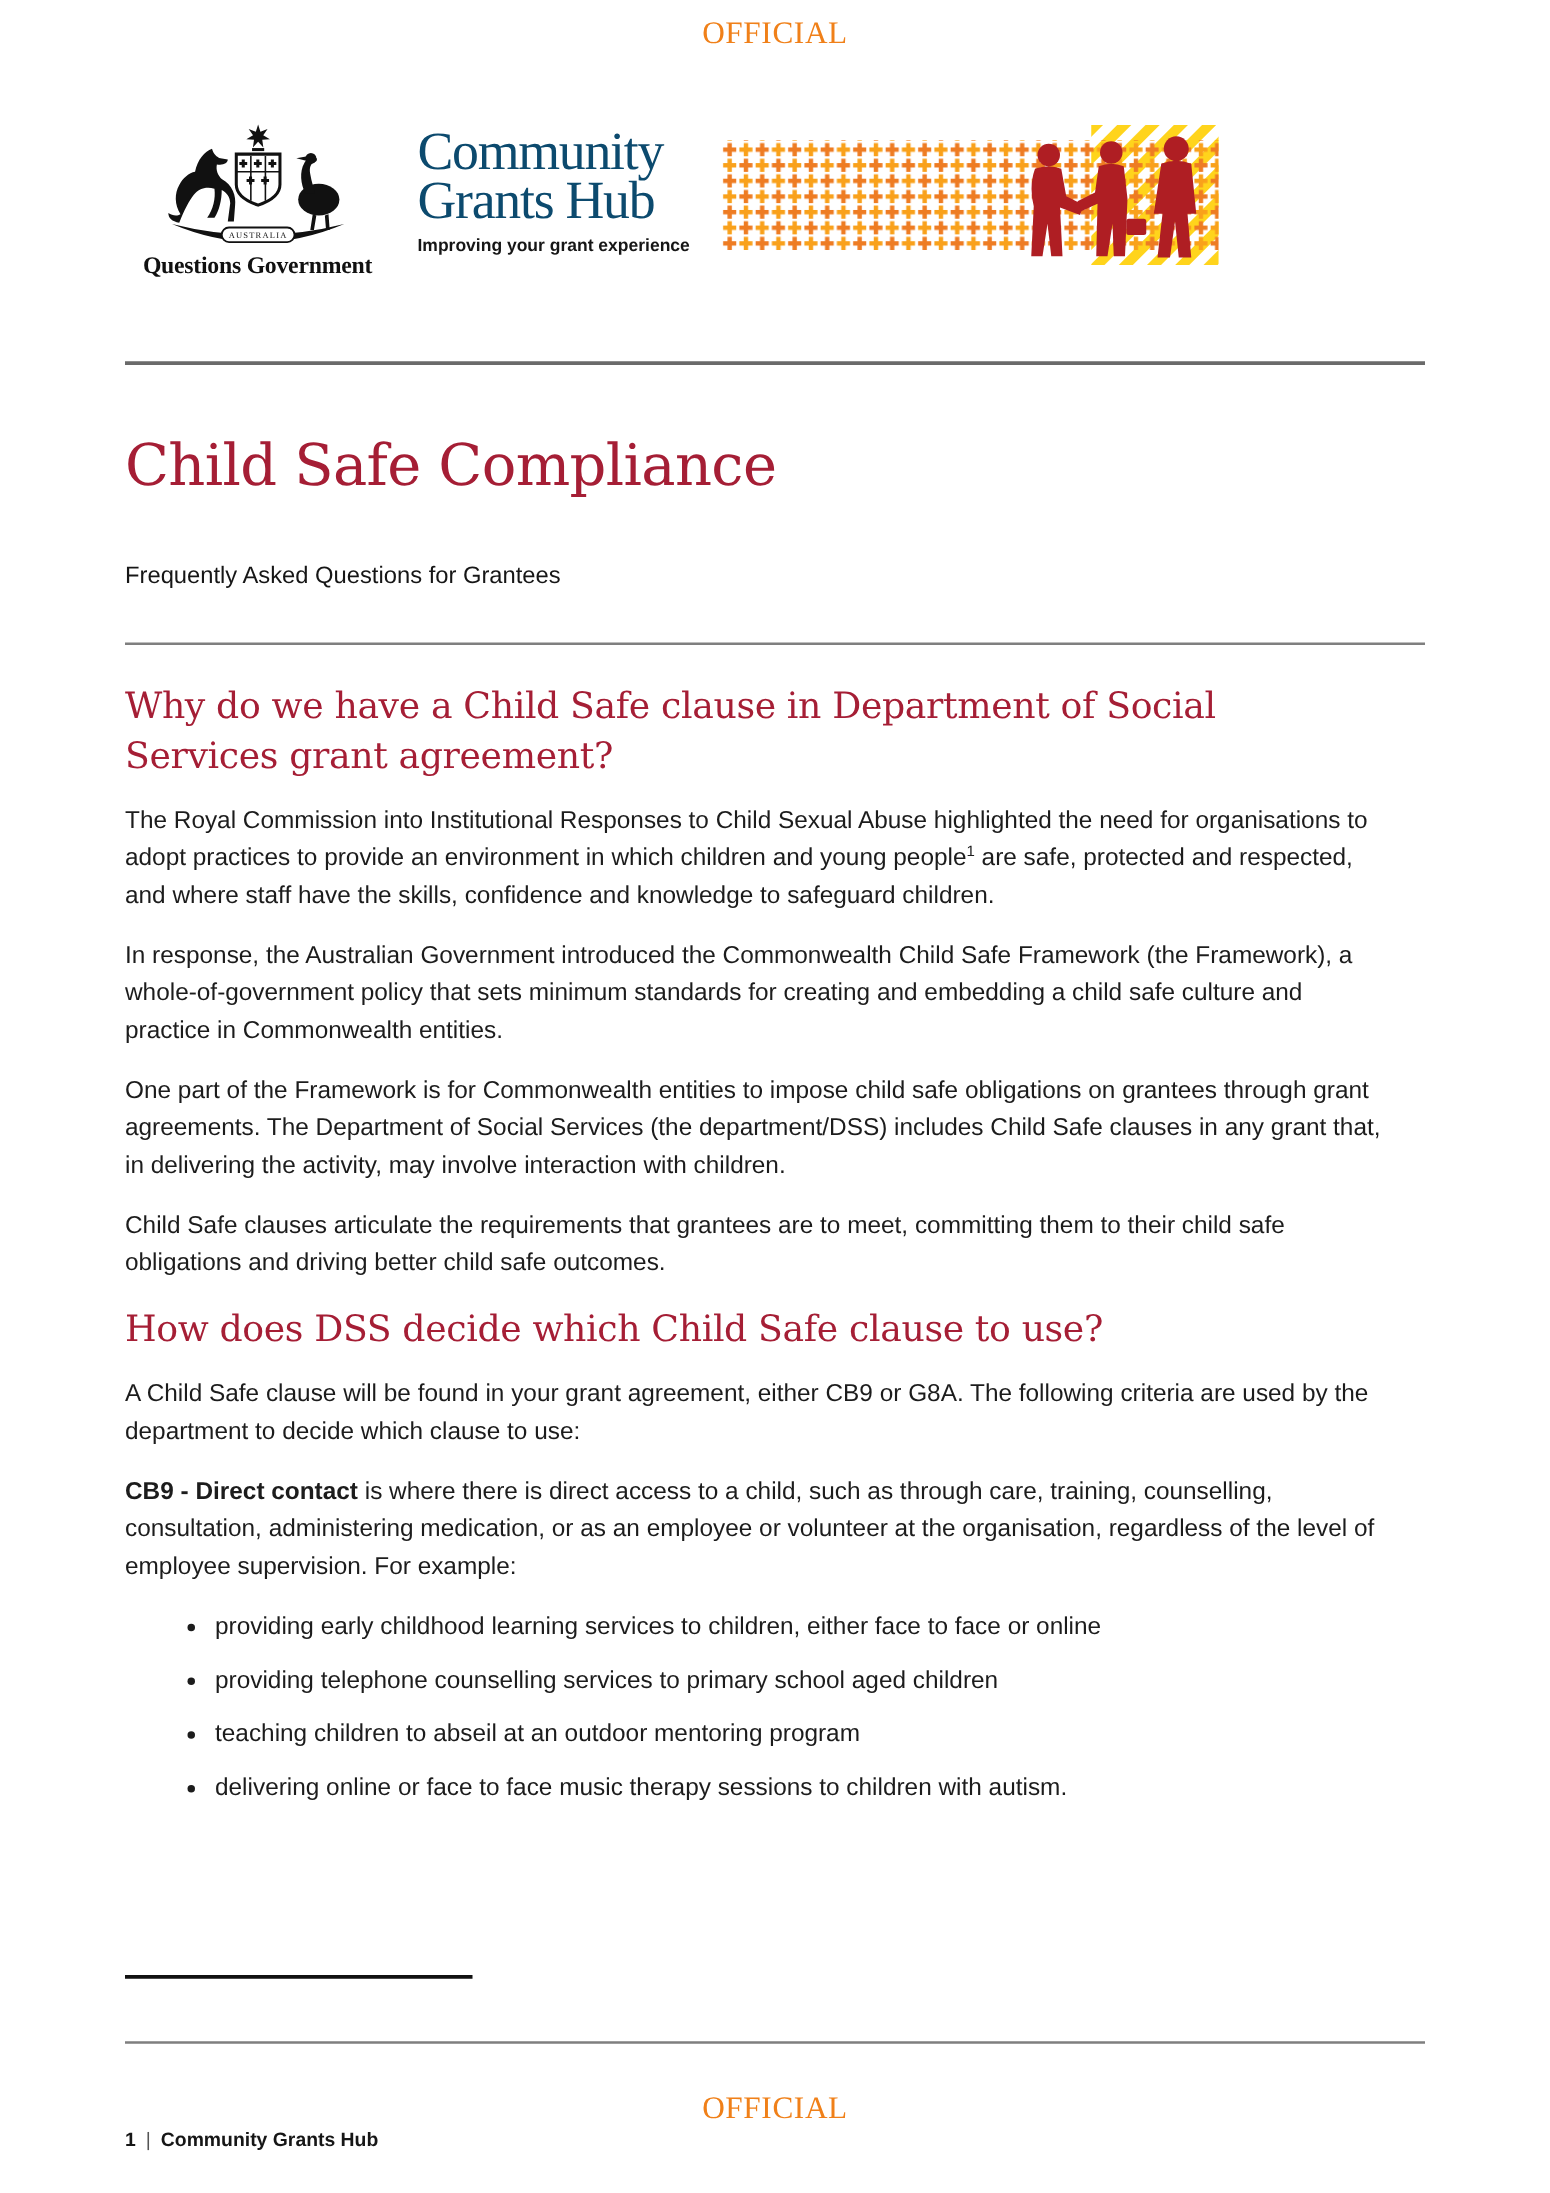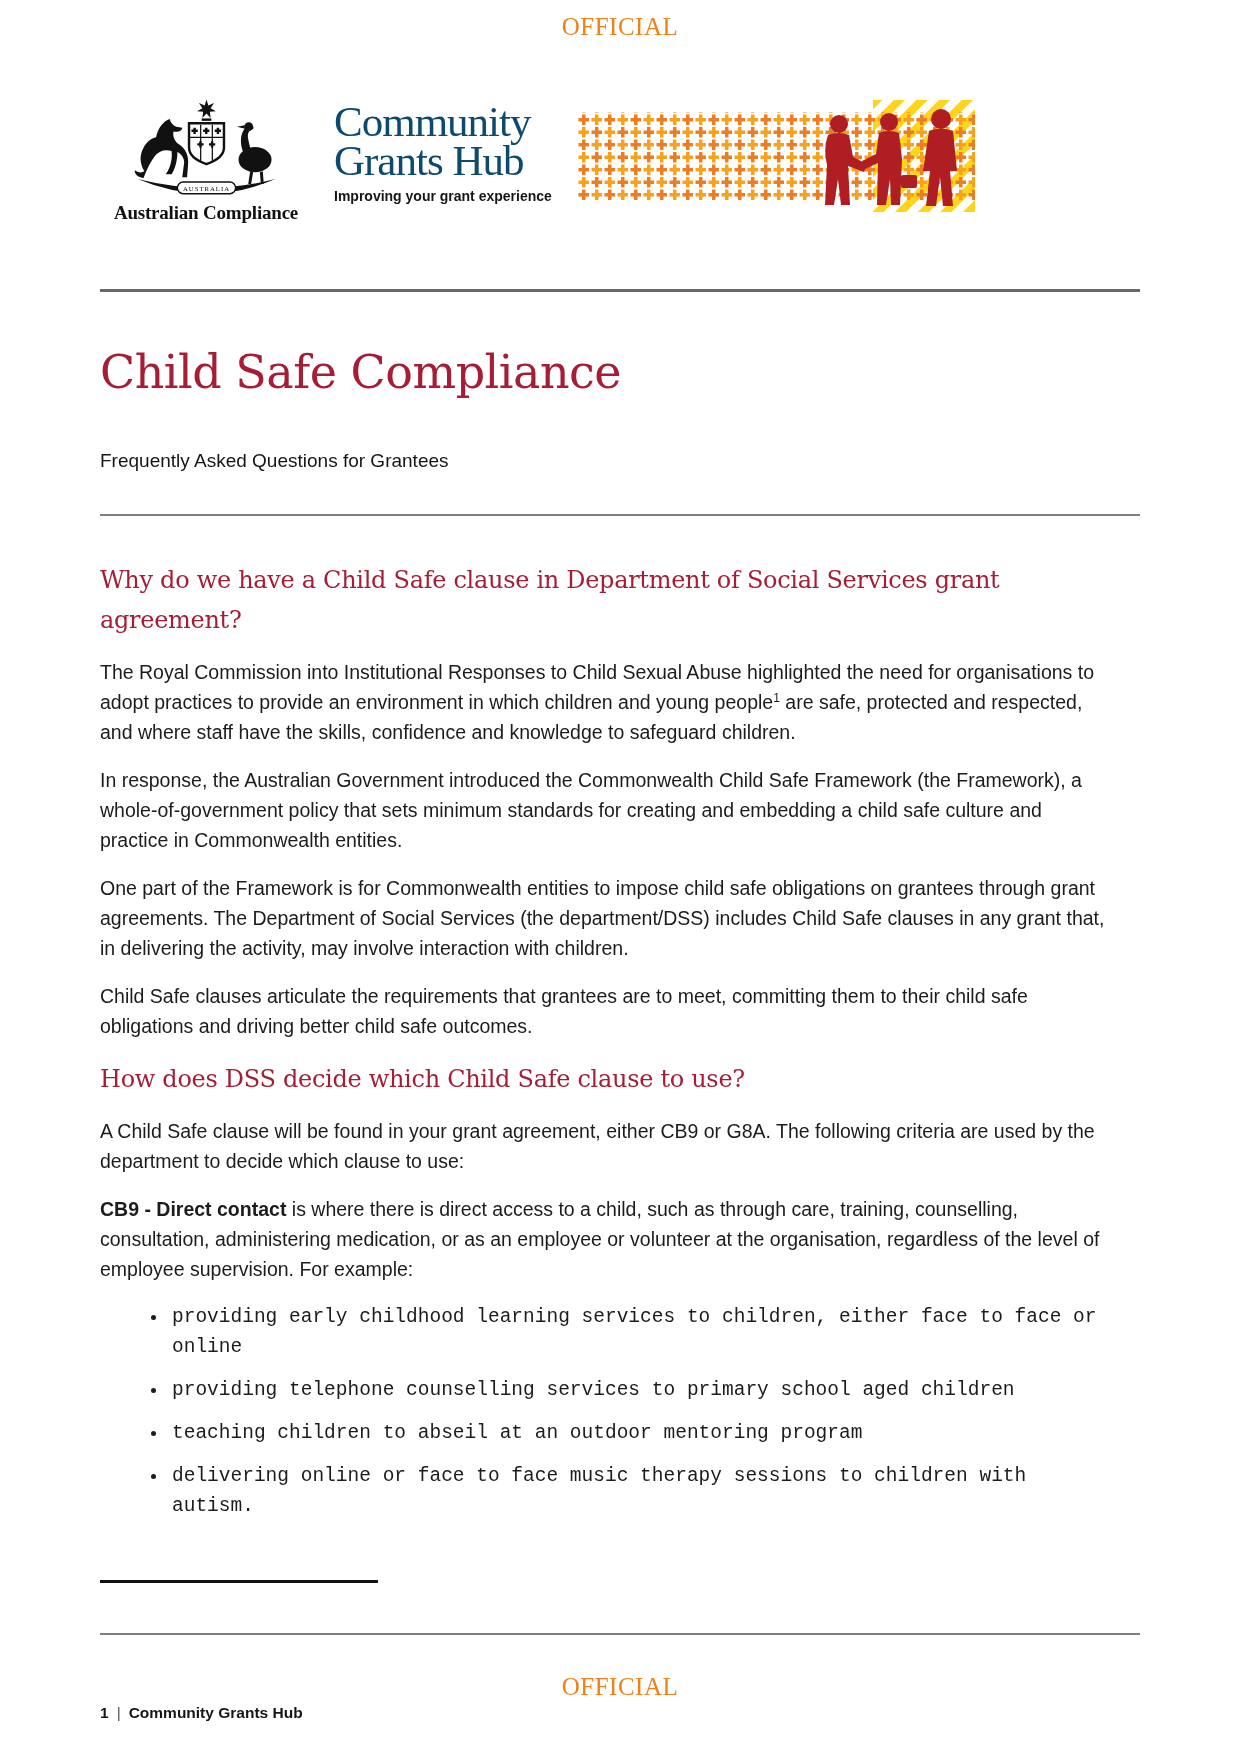--- a/index.html
+++ b/index.html
@@ -58,27 +58,27 @@
     margin:52px 100px 0;
     font-family:"DejaVu Serif",serif;font-weight:400;
     font-size:46px;line-height:56px;color:var(--heading-red);
     letter-spacing:-.5px;
   }
   .doc-subtitle{margin:44px 100px 0;font-size:19px;line-height:34px;color:#161616;}
   
   .content{margin:0 100px;}
   .content h2{
     font-family:"DejaVu Serif",serif;font-weight:400;
-    font-size:24px;line-height:40px;color:var(--heading-red);
-    margin:44px 0 17px;max-width:950px;letter-spacing:-.3px;
+    font-size:29px;line-height:40px;color:var(--heading-red);
+    margin:28px 0 17px;max-width:950px;letter-spacing:-.3px;
   }
   .content h2.second{margin-top:12px;}
   .content p{font-size:19.5px;line-height:30px;margin:0 0 18px;max-width:1005px;}
   .content p sup{font-size:12px;line-height:0;vertical-align:super;}
-  .content ul{margin:0;padding-left:68px;max-width:1005px;font-family:Liberation Mono, monospace;}
+  .content ul{margin:0;padding-left:68px;max-width:1005px;}
   .content li{font-size:19.5px;line-height:30px;margin-bottom:13px;padding-left:4px;}
   
   .footnote-sep{position:absolute;left:100px;top:1580px;width:278px;height:3px;background:#111;}
   .footnote{position:absolute;left:100px;top:1592px;font-size:15.5px;line-height:22px;max-width:1000px;}
   .footnote sup{font-size:10px;vertical-align:super;line-height:0;}
   .rule-footer{position:absolute;left:100px;right:100px;top:1633px;height:2px;background:#7f7f7f;}
   .official-bottom{position:absolute;left:0;right:0;top:1672px;}
   .page-footer{position:absolute;left:100px;top:1703px;font-size:15.5px;line-height:20px;font-weight:bold;color:#161616;}
   .page-footer .pipe{font-weight:400;color:#555;margin:0 8px;}
 </style>
@@ -109,21 +109,21 @@
         <g class="st-ink">
           <path d="M71.5,30h2.5v2h2v2.5h-2v2h-2.5v-2h-2V32h2z"></path>
           <path d="M83.5,30h2.5v2h2v2.5h-2v2h-2.5v-2h-2V32h2z"></path>
           <path d="M95.5,30h2.5v2h2v2.5h-2v2h-2.5v-2h-2V32h2z"></path>
           <path d="M77.5,44h2.5v2h2v2.5h-2v2h-2.5v-2h-2V46h2z"></path>
           <path d="M89.5,44h2.5v2h2v2.5h-2v2h-2.5v-2h-2V46h2z"></path>
         </g>
         <rect x="55" y="86" width="60" height="12" rx="6" fill="#fff" stroke="#111" stroke-width="1.5"></rect>
         <text x="85" y="95" font-size="7" text-anchor="middle" font-family="Liberation Serif,serif" letter-spacing="1" fill="#111">AUSTRALIA</text>
       </svg>
-      <div class="crest-caption">Australian Compliance</div>
+      <div class="crest-caption">Questions Government</div>
     </div>
 
     <div class="logo">
       <div class="logo-title">
         <div>Community</div>
         <div>Grants Hub</div>
       </div>
       <div class="logo-tagline">Improving your grant experience</div>
     </div>
 

